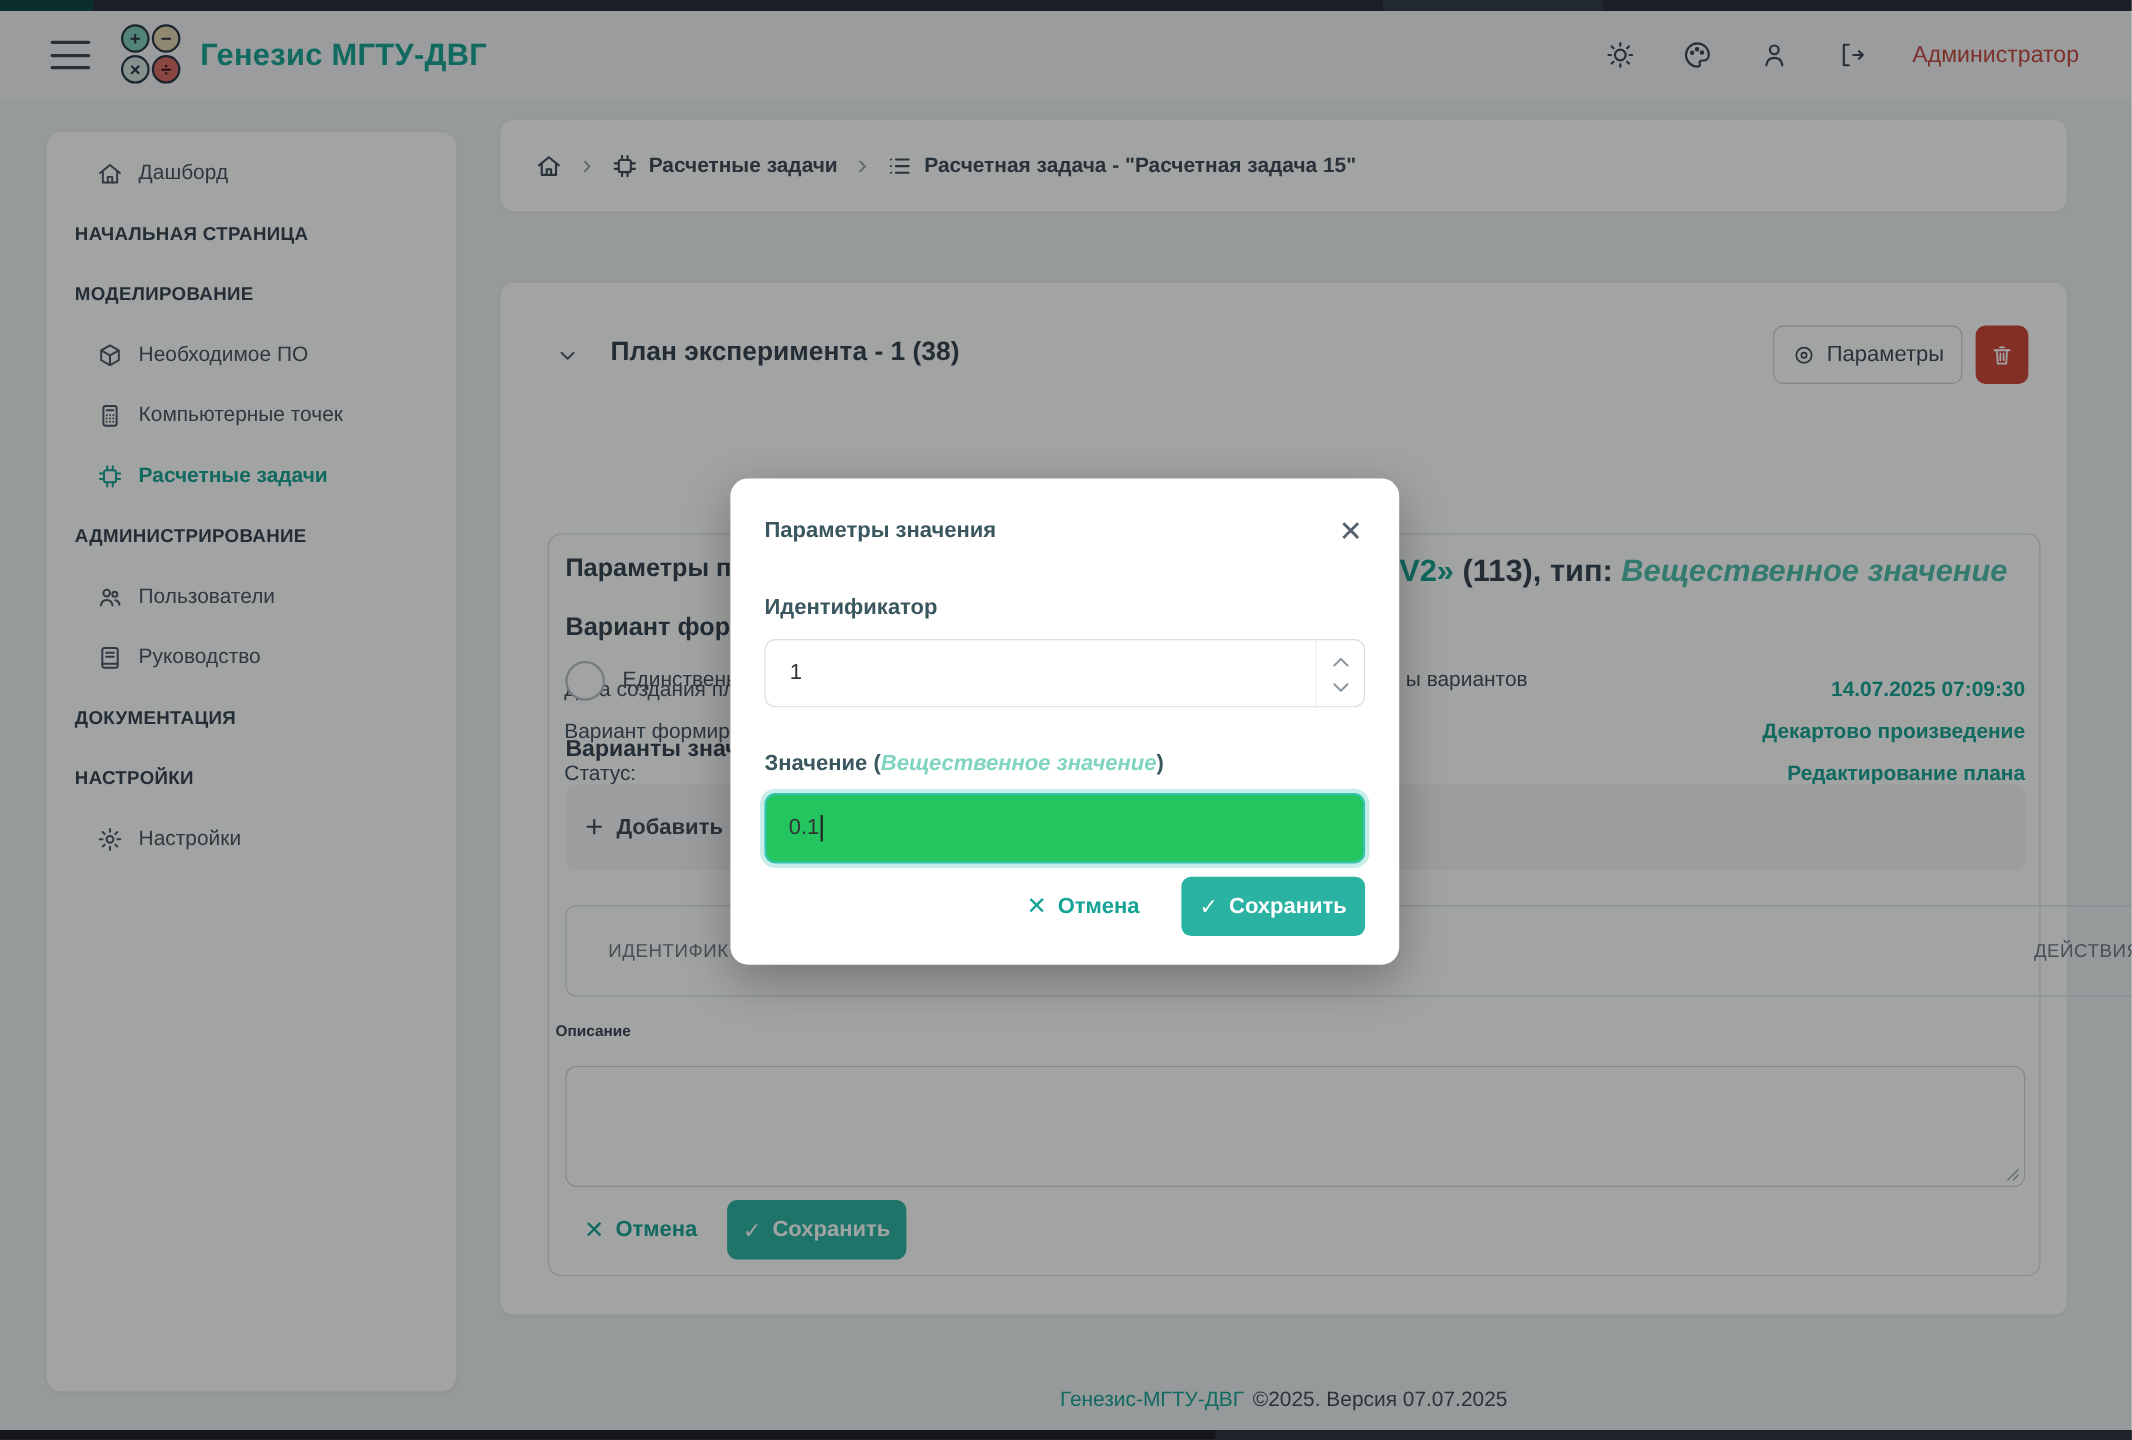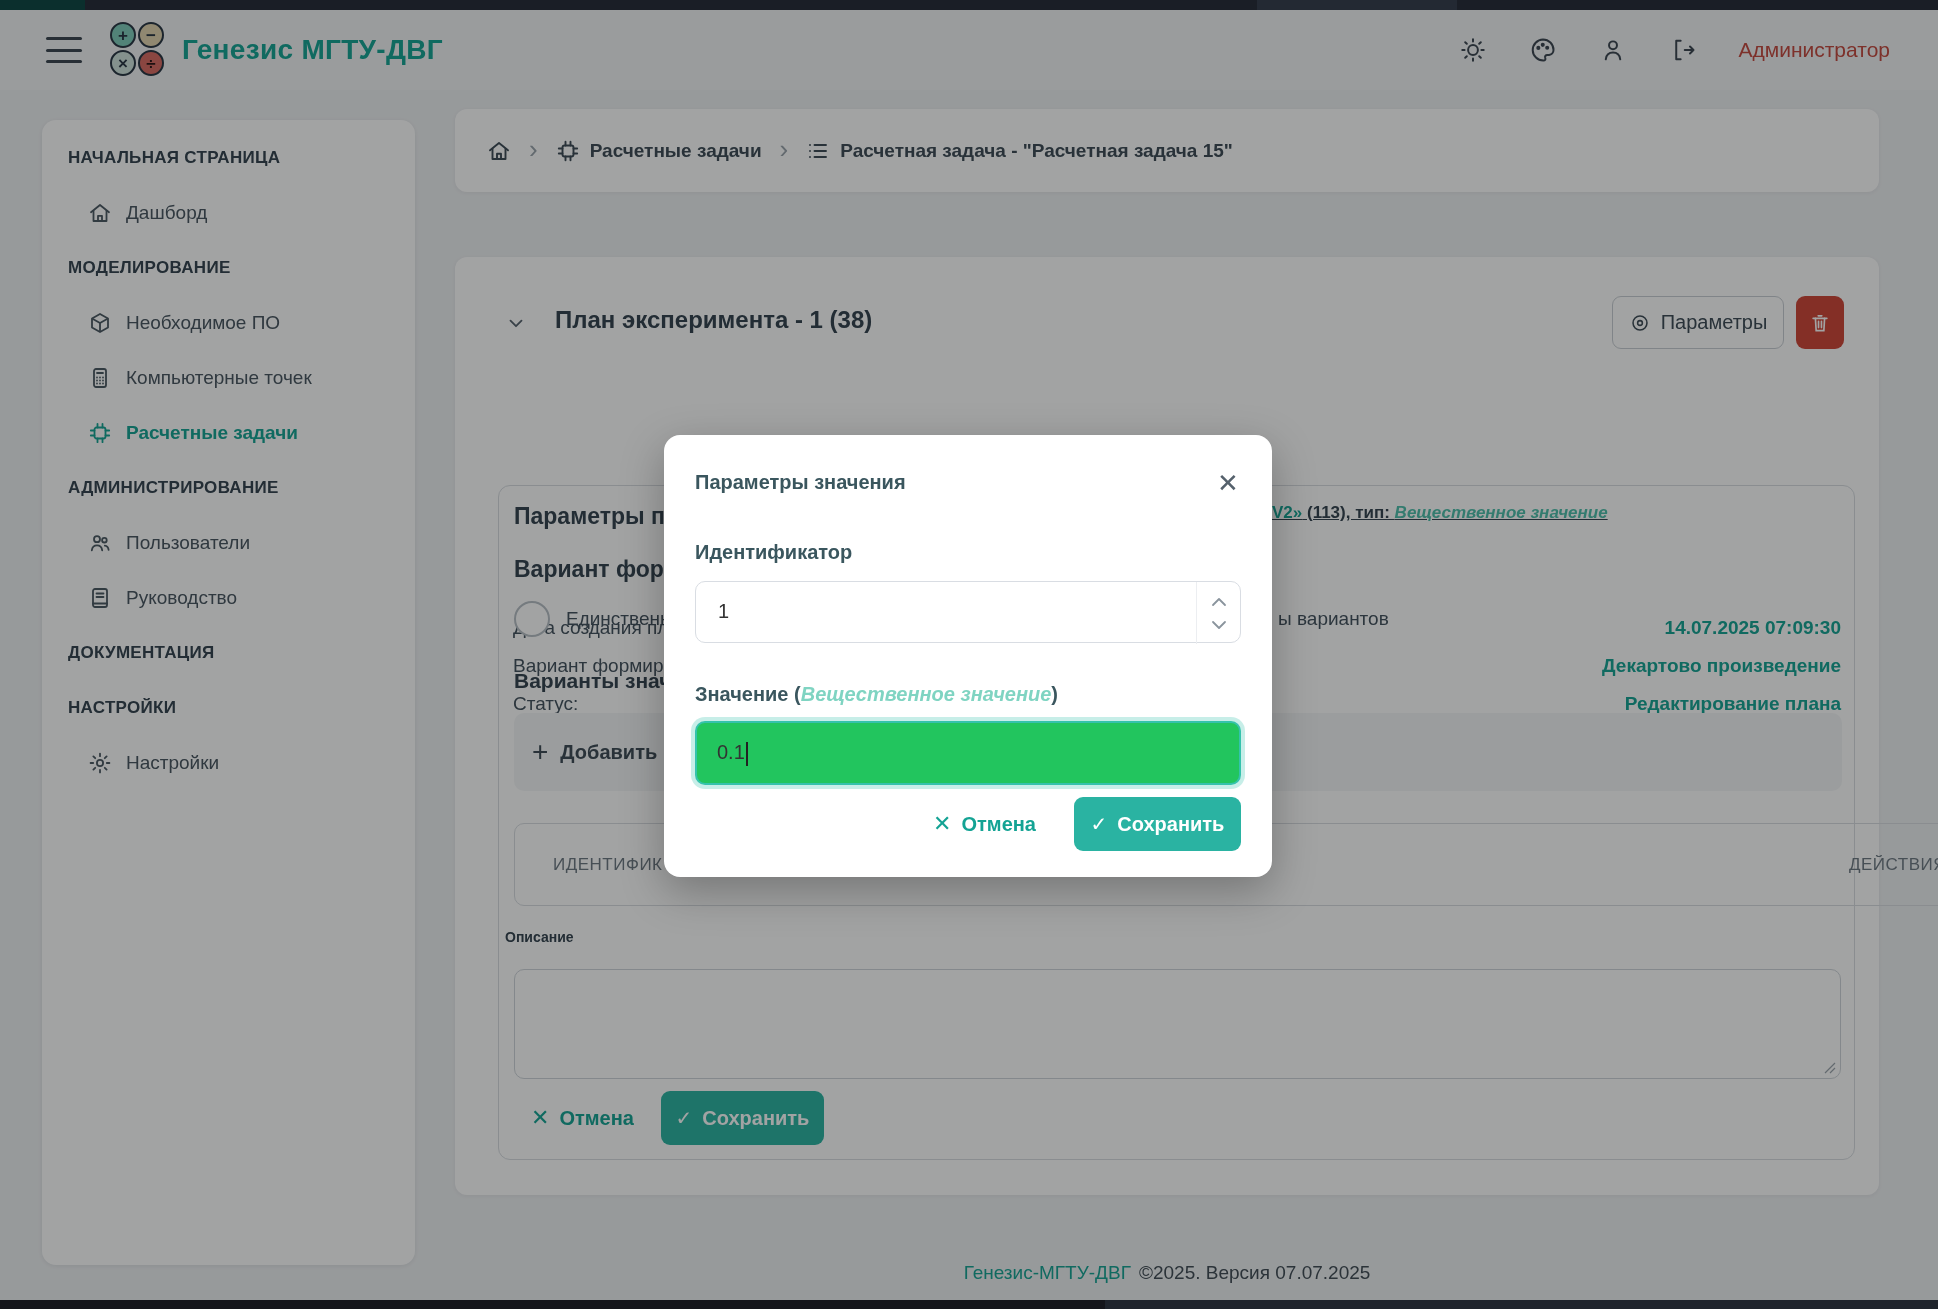--- a/index.html
+++ b/index.html
@@ -59,21 +59,21 @@
   .btn-trash{position:absolute; left:1341px; top:0px; width:48px; height:53px; border:none; border-radius:9px; background:var(--red); display:flex; align-items:center; justify-content:center; cursor:pointer;}
   .btn-trash svg{width:22px; height:22px; color:#fff;}
 
   .detail-row{position:absolute; left:58px; width:1328px; height:30px; display:flex; justify-content:space-between; align-items:center;}
   .detail-row .lbl{font-size:19px; color:#42505c;}
   .detail-row .val{font-size:19px; font-weight:bold; color:var(--teal); cursor:pointer;}
   .dr1{top:356px;} .dr2{top:394px;} .dr3{top:432px;}
 
   .inner-panel{position:absolute; left:43px; top:228px; width:1357px; height:675px; border:1px solid var(--border); border-radius:12px;padding-left:32px;}
   .sec-heading{position:absolute; left:15px; top:17px; font-size:23px; font-weight:bold; color:var(--ink-dark); white-space:nowrap;}
-  .sec-heading-right{position:absolute; left:773px; top:17px; font-size:17px; font-weight:bold; color:var(--ink-dark); white-space:nowrap;text-decoration:underline;}
+  .sec-heading-right{position:absolute; left:773px; top:17px; font-size:28px; font-weight:bold; color:var(--ink-dark); white-space:nowrap;}
   .frag-teal{color:var(--teal);}
   .frag-type{color:#4dbfab; font-style:italic;}
   .variant-heading{position:absolute; left:15px; top:70px; font-size:23px; font-weight:bold; color:var(--ink-dark); white-space:nowrap;}
   .radio-row{position:absolute; left:15px; top:114px; height:38px; display:flex; align-items:center; gap:16px; cursor:pointer;}
   .radio-circle{width:36px; height:36px; border-radius:50%; border:2px solid #b7bec5; background:#fff;}
   .radio-label{font-size:19px; color:#42505c; white-space:nowrap;}
   .radio-frag-right{position:absolute; left:779px; top:122px; font-size:19px; color:#42505c; white-space:nowrap;}
   .values-heading{position:absolute; left:15px; top:183px; font-size:21px; font-weight:bold; color:var(--ink-dark); white-space:nowrap;}
   .add-panel{position:absolute; left:15px; top:227px; width:1328px; height:78px; background:#f4f6f7; border-radius:10px; display:flex; align-items:center; padding-left:18px;}
   .btn-add{display:flex; align-items:center; gap:12px; font-size:20px; font-weight:bold; color:#3c4a55; background:transparent; border:none; cursor:pointer;}
@@ -161,31 +161,31 @@
         <svg viewBox="0 0 24 24" fill="none" stroke="currentColor" stroke-width="1.7" stroke-linecap="round" stroke-linejoin="round">
             <path d="M10 4H6.2v16H10"></path>
             <path d="M13.5 12h7.5M21 12l-3-3M21 12l-3 3"></path>
           </svg>
       </div>
       <div class="role">Администратор</div>
     </div>
   </div>
 
   <aside class="sidebar-card">
-    <div class="nav-row nav-section">НАЧАЛЬНАЯ СТРАНИЦА</div>
     <div class="nav-row nav-item">
       <span class="nicon">
           <svg viewBox="0 0 24 24" fill="none" stroke="currentColor" stroke-width="1.8" stroke-linecap="round" stroke-linejoin="round">
             <path d="M3 11.3 12 4l9 7.3"></path>
             <path d="M5.5 9.8V20h13V9.8"></path>
             <path d="M10 20v-5.2h4V20"></path>
           </svg>
         </span>
       <span>Дашборд</span>
     </div>
+    <div class="nav-row nav-section">НАЧАЛЬНАЯ СТРАНИЦА</div>
     <div class="nav-row nav-section">МОДЕЛИРОВАНИЕ</div>
     <div class="nav-row nav-item">
       <span class="nicon">
           <svg viewBox="0 0 24 24" fill="none" stroke="currentColor" stroke-width="1.8" stroke-linejoin="round">
             <path d="M12 3l8 4.5v9L12 21l-8-4.5v-9z"></path>
             <path d="M4 7.5 12 12l8-4.5M12 12v9"></path>
           </svg>
         </span>
       <span>Необходимое ПО</span>
     </div>

